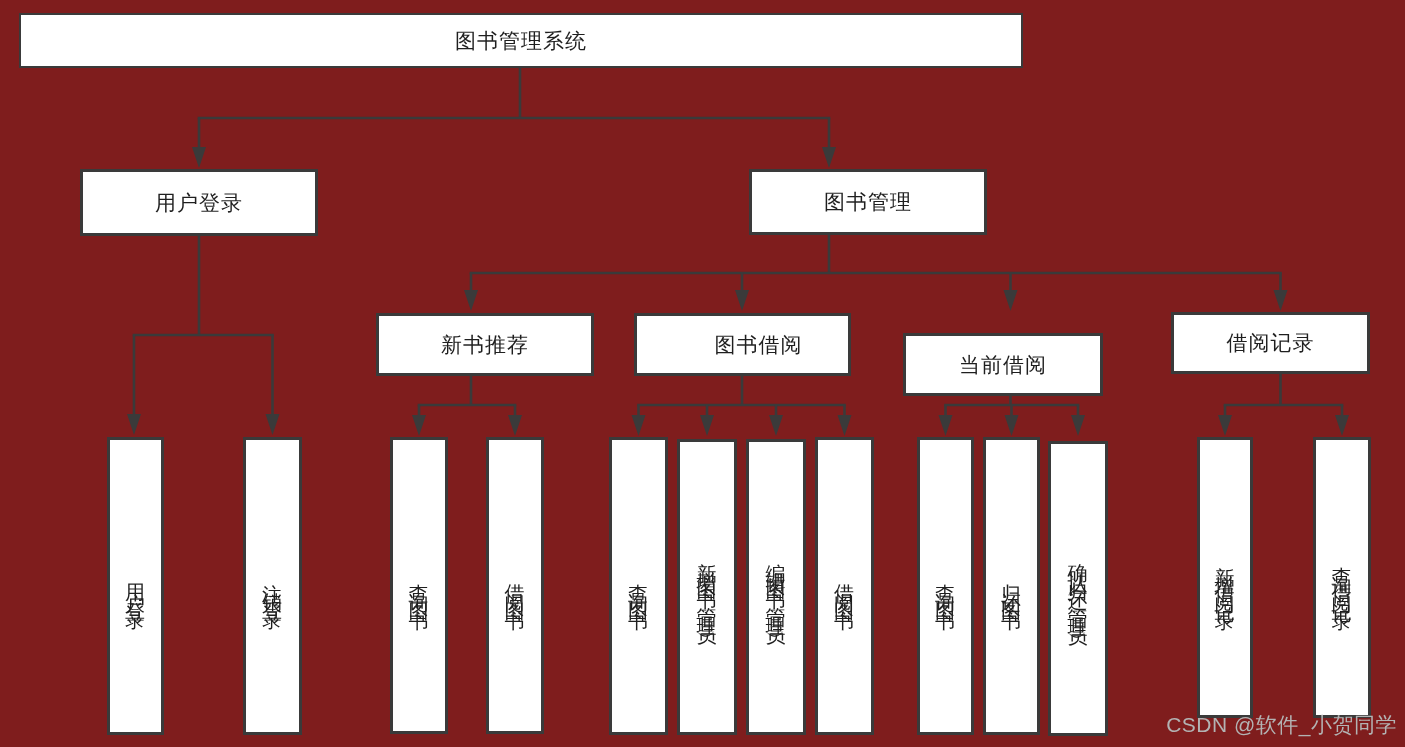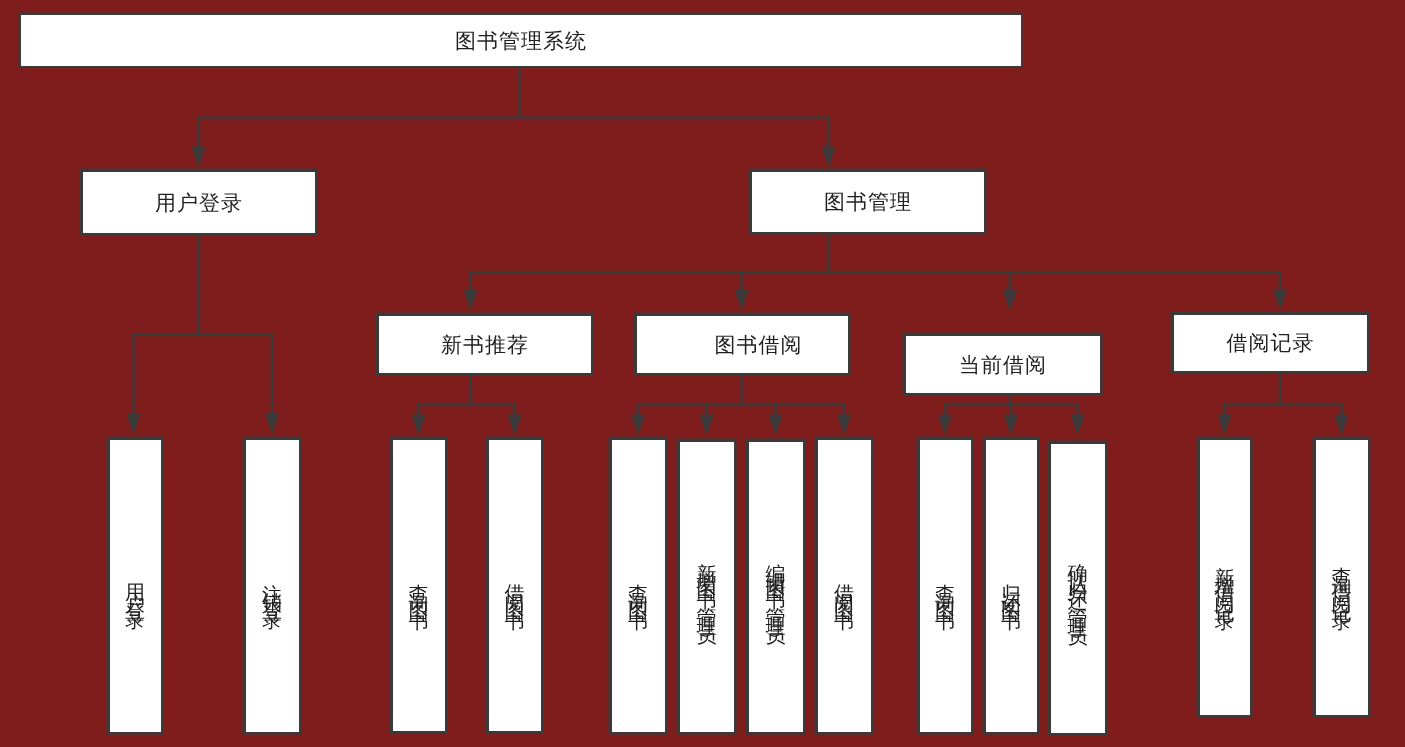--- a/index.html
+++ b/index.html
@@ -162,14 +162,15 @@
     <span>确认归还（管理员）</span>
   </div>
 
   <div class="node vnode" style="left:1197px;top:437px;width:56px;height:281px;">
     <span>新增借阅记录</span>
   </div>
   <div class="node vnode" style="left:1313px;top:437px;width:58px;height:281px;">
     <span>查询借阅记录</span>
   </div>
 
+  <div class="watermark">CSDN @软件_小贺同学</div>
 
 </div>
 
 </body></html>

